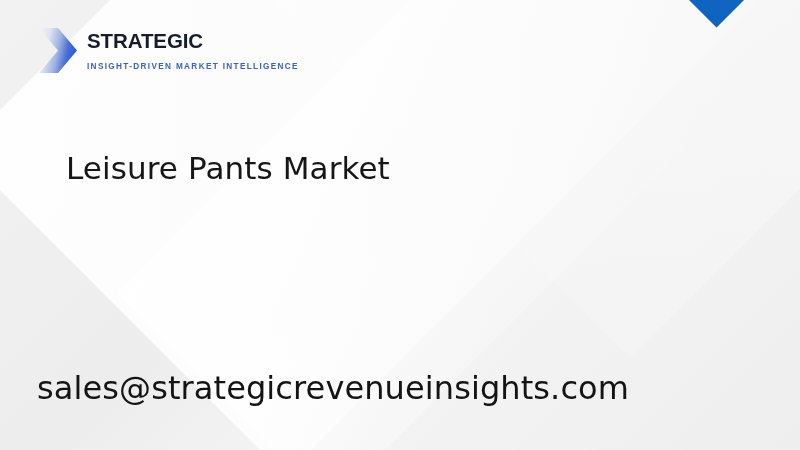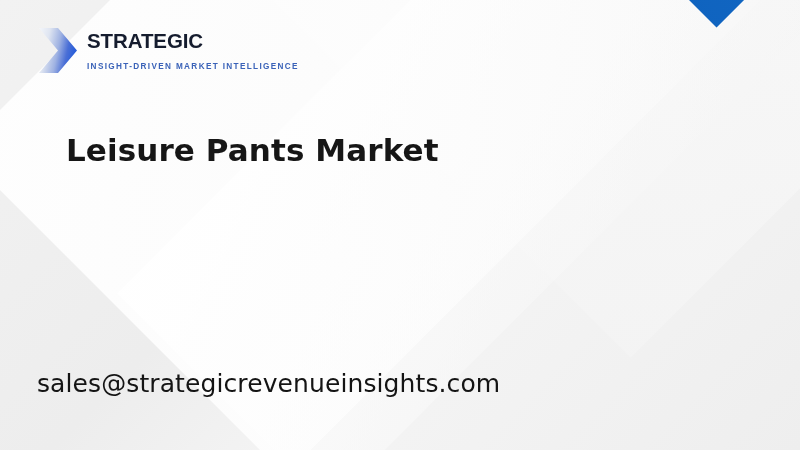--- a/index.html
+++ b/index.html
@@ -97,32 +97,32 @@
     font-weight: bold;
     letter-spacing: 1.35px;
     color: #3a62b8;
     white-space: nowrap;
   }
 
   
   .report-title {
     position: absolute;
     left: 66px;
-    top: 132px;
+    top: 150px;
     font-size: 31px;
-    font-weight: bold;
+    font-weight: normal;
     color: #161616;
     letter-spacing: 0.1px;
     white-space: nowrap;
   }
   .contact-email {
     position: absolute;
     left: 37px;
     top: 369px;
-    font-size: 25px;
+    font-size: 32px;
     font-weight: normal;
     color: #141414;
     letter-spacing: 0.1px;
     white-space: nowrap;
   }
 </style>
 </head>
 <body>
 
 <div id="slide">

